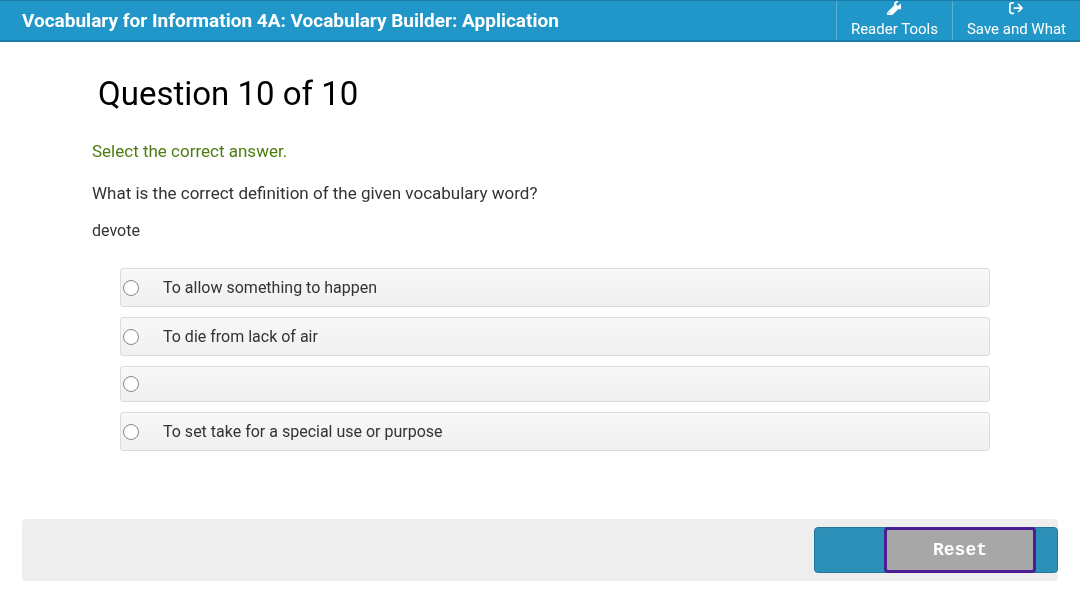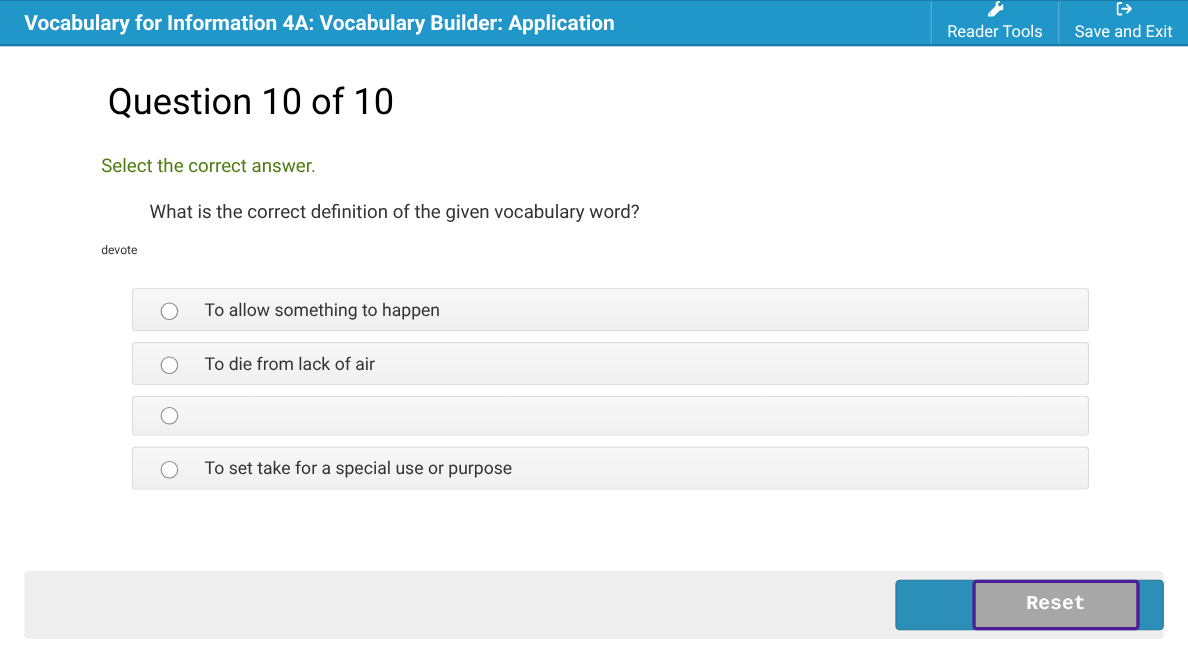--- a/index.html
+++ b/index.html
@@ -63,40 +63,39 @@
     }
     .instruction {
       font-size: 17px;
       color: #4d7c0f;
       margin-bottom: 22px;
     }
     .prompt {
       font-size: 17px;
       color: #333;
       margin-bottom: 18px;
-      margin-left: 44px;
     }
     .vocab-word {
-      font-size: 11px;
+      font-size: 16px;
       color: #333;
       margin-bottom: 28px;
     }
     .options {
       padding-left: 28px;
       display: flex;
       flex-direction: column;
       gap: 10px;
     }
     .option {
       display: flex;
-      align-items: flex-end;
+      align-items: center;
       background: linear-gradient(to bottom, #f8f8f8, #f0f0f0);
       border: 1px solid #dcdcdc;
       border-radius: 3px;
-      padding: 9px 25px;
+      padding: 9px 2px;
       cursor: pointer;
     }
     .radio-circle {
       width: 16px;
       height: 16px;
       border: 1.5px solid #888;
       border-radius: 50%;
       background: #fff;
       margin-right: 24px;
       flex-shrink: 0;
@@ -152,21 +151,21 @@
     <a class="header-action">
       <svg class="icon-svg" viewBox="0 0 512 512">
           <path d="M507.7 109.1c-2.2-9.3-13.8-12.1-20.5-5.4l-74 74c-6.2 6.2-16.4 6.2-22.6 0l-56.6-56.6c-6.2-6.2-6.2-16.4 0-22.6l74-74c6.8-6.8 3.9-18.3-5.4-20.5C377.3-4.7 350.1-3 325.6 7.2c-48.2 20-75.9 72.2-64.4 124.7l2.9 13.2c1.7 7.8-.7 16-6.4 21.7L29.5 395c-39.3 39.3-39.3 103.1 0 142.4s103.1 39.3 142.4 0l228.2-228.2c5.7-5.7 13.9-8.1 21.7-6.4l13.2 2.9c52.5 11.5 104.7-16.2 124.7-64.4 10.2-24.5 11.9-51.7 3.2-76.9zM80 456c-13.3 0-24-10.7-24-24s10.7-24 24-24 24 10.7 24 24-10.7 24-24 24z"></path>
         </svg>
       <span>Reader Tools</span>
     </a>
     <a class="header-action">
       <svg class="icon-svg" viewBox="0 0 512 512">
           <path d="M502.6 278.6l-128 128c-12.5 12.5-32.8 12.5-45.3 0s-12.5-32.8 0-45.3L402.7 288H192c-17.7 0-32-14.3-32-32s14.3-32 32-32h210.7l-73.4-73.4c-12.5-12.5-12.5-32.8 0-45.3s32.8-12.5 45.3 0l128 128c12.5 12.5 12.5 32.8 0 45.3zM160 96c17.7 0 32-14.3 32-32s-14.3-32-32-32H96C43 32 0 75 0 128v256c0 53 43 96 96 96h64c17.7 0 32-14.3 32-32s-14.3-32-32-32H96c-17.7 0-32-14.3-32-32V128c0-17.7 14.3-32 32-32h64z"></path>
         </svg>
-      <span>Save and Exit</span>
+      <span>Save and What</span>
     </a>
   </div>
 </div>
 
 <div class="content">
   <h1 class="question-number">Question 10 of 10</h1>
   <p class="instruction">Select the correct answer.</p>
   <p class="prompt">What is the correct definition of the given vocabulary word?</p>
   <p class="vocab-word">devote</p>
 

